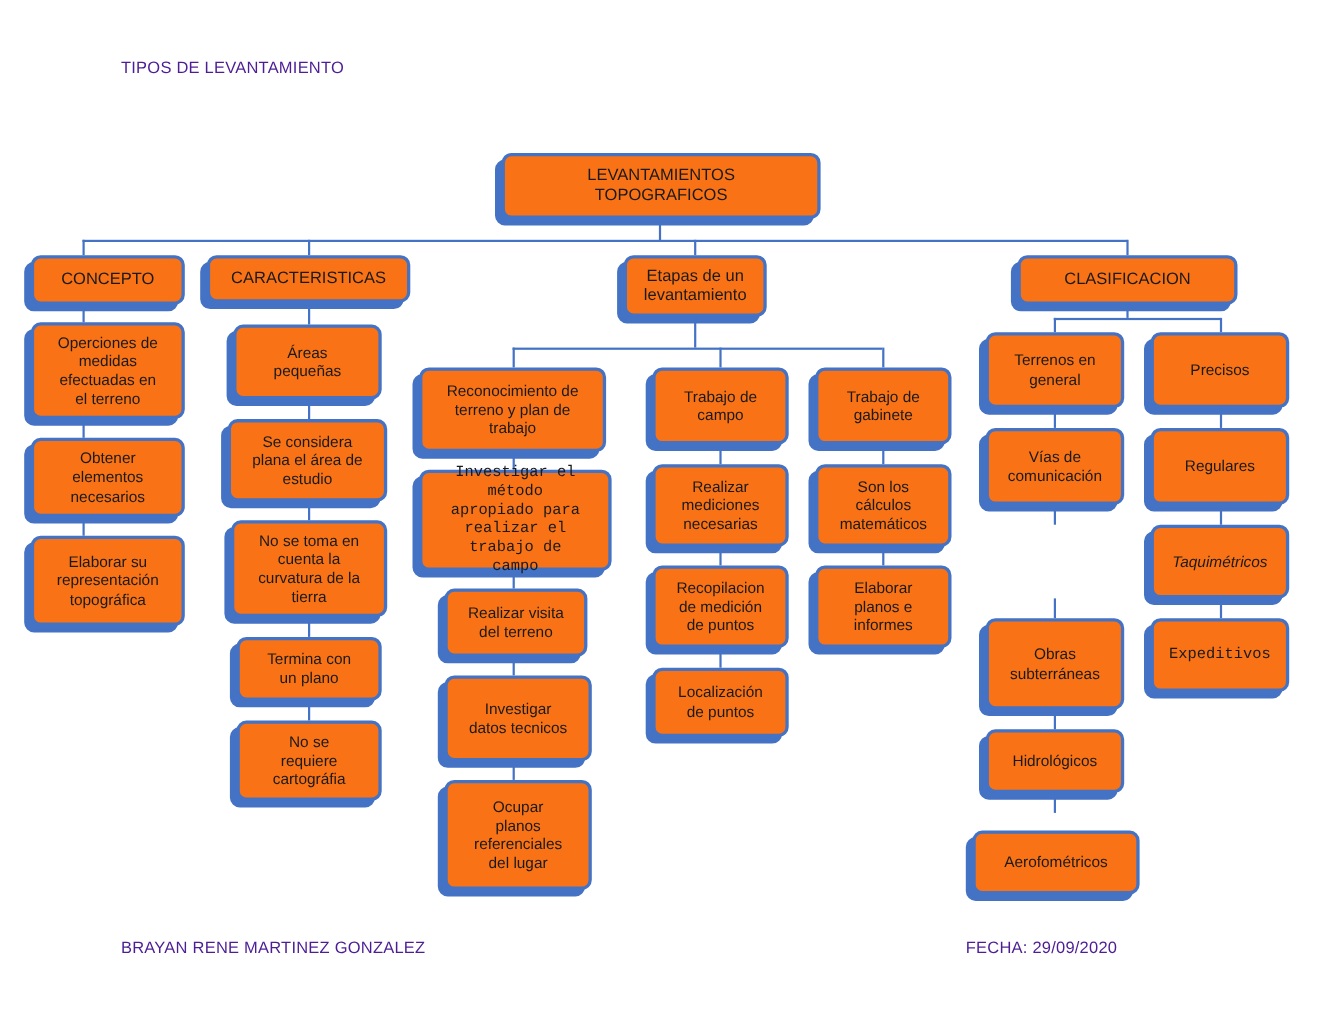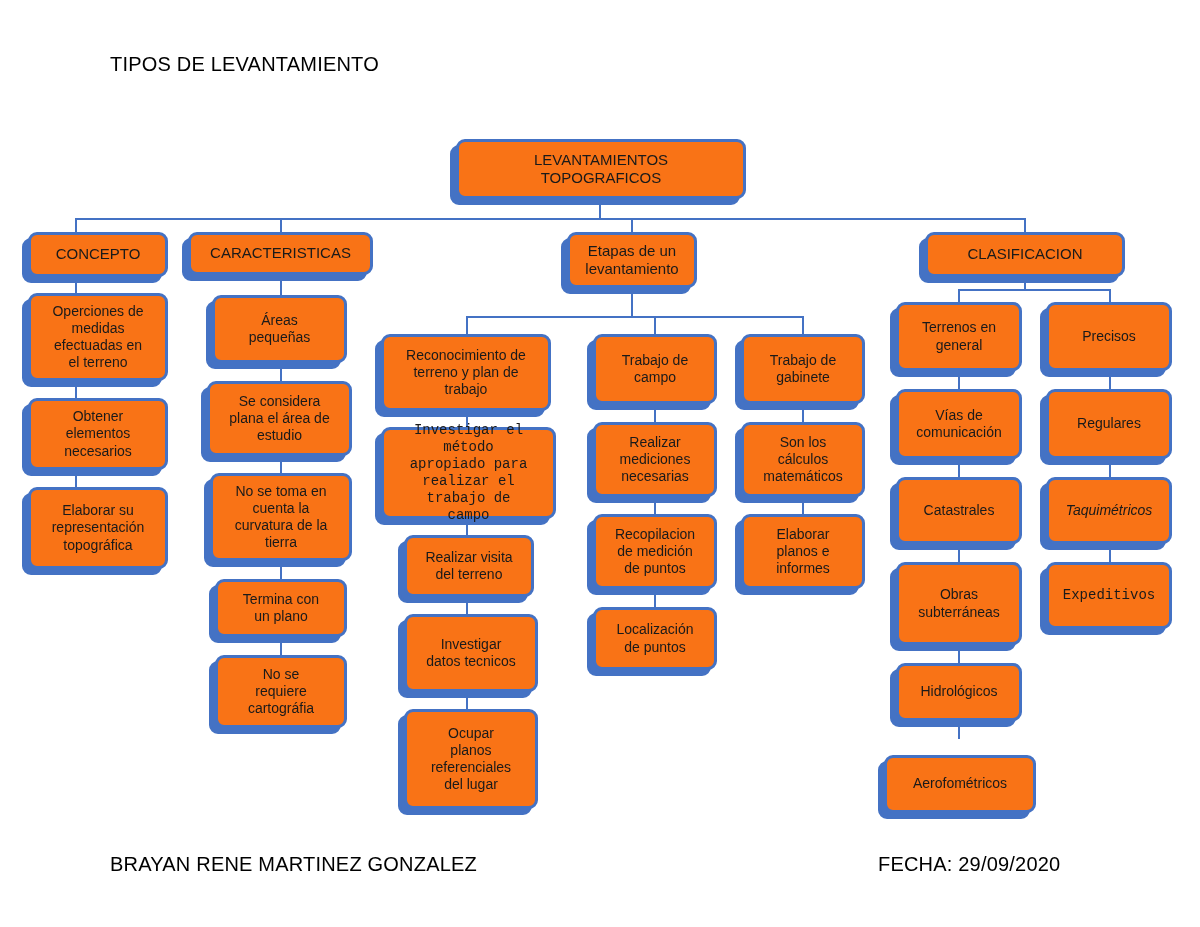--- a/index.html
+++ b/index.html
@@ -12,22 +12,22 @@
   #canvas{
     position:relative;
     width:1200px;
     height:927px;
     background:#ffffff;
     overflow:hidden;
   }
   
   .plain{
     position:absolute;
-    font-size:20px;
-    color:#000000;
+    font-size:15px;
+    color:#4c1d95;
     letter-spacing:.2px;
     white-space:nowrap;
   }
   
   .conn{
     position:absolute;
     background:#4472C4;
   }
   .conn.h{height:2px;}
   .conn.v{width:2px;}
@@ -348,26 +348,20 @@
   </div>
 
   <div class="node small" style="left:896px; top:389px; width:126px; height:70px;">
     <div class="shadow"></div>
     <div class="face">
       <span class="label">Vías de
 comunicación</span>
     </div>
   </div>
 
-  <div class="node small" style="left:896px; top:477px; width:126px; height:67px;">
-    <div class="shadow"></div>
-    <div class="face">
-      <span class="label">Catastrales</span>
-    </div>
-  </div>
 
   <div class="node small" style="left:896px; top:562px; width:126px; height:83px;">
     <div class="shadow"></div>
     <div class="face">
       <span class="label">Obras
 subterráneas</span>
     </div>
   </div>
 
   <div class="node small" style="left:896px; top:663px; width:126px; height:58px;">

